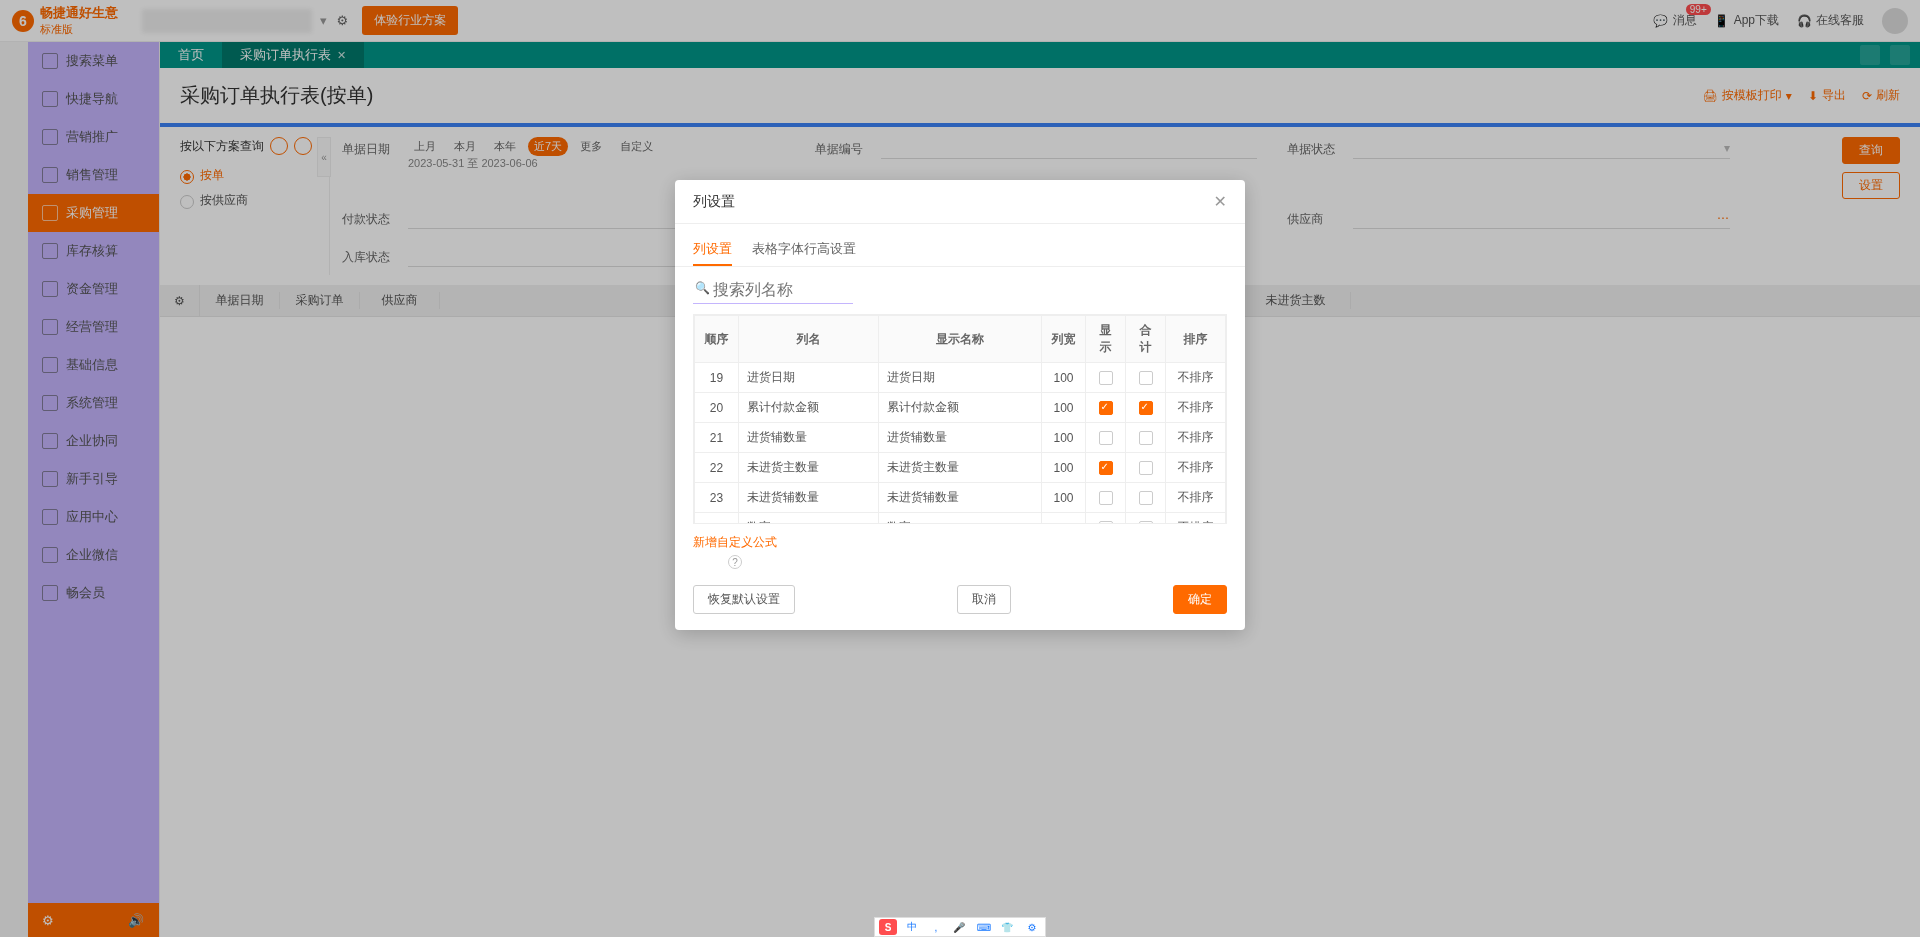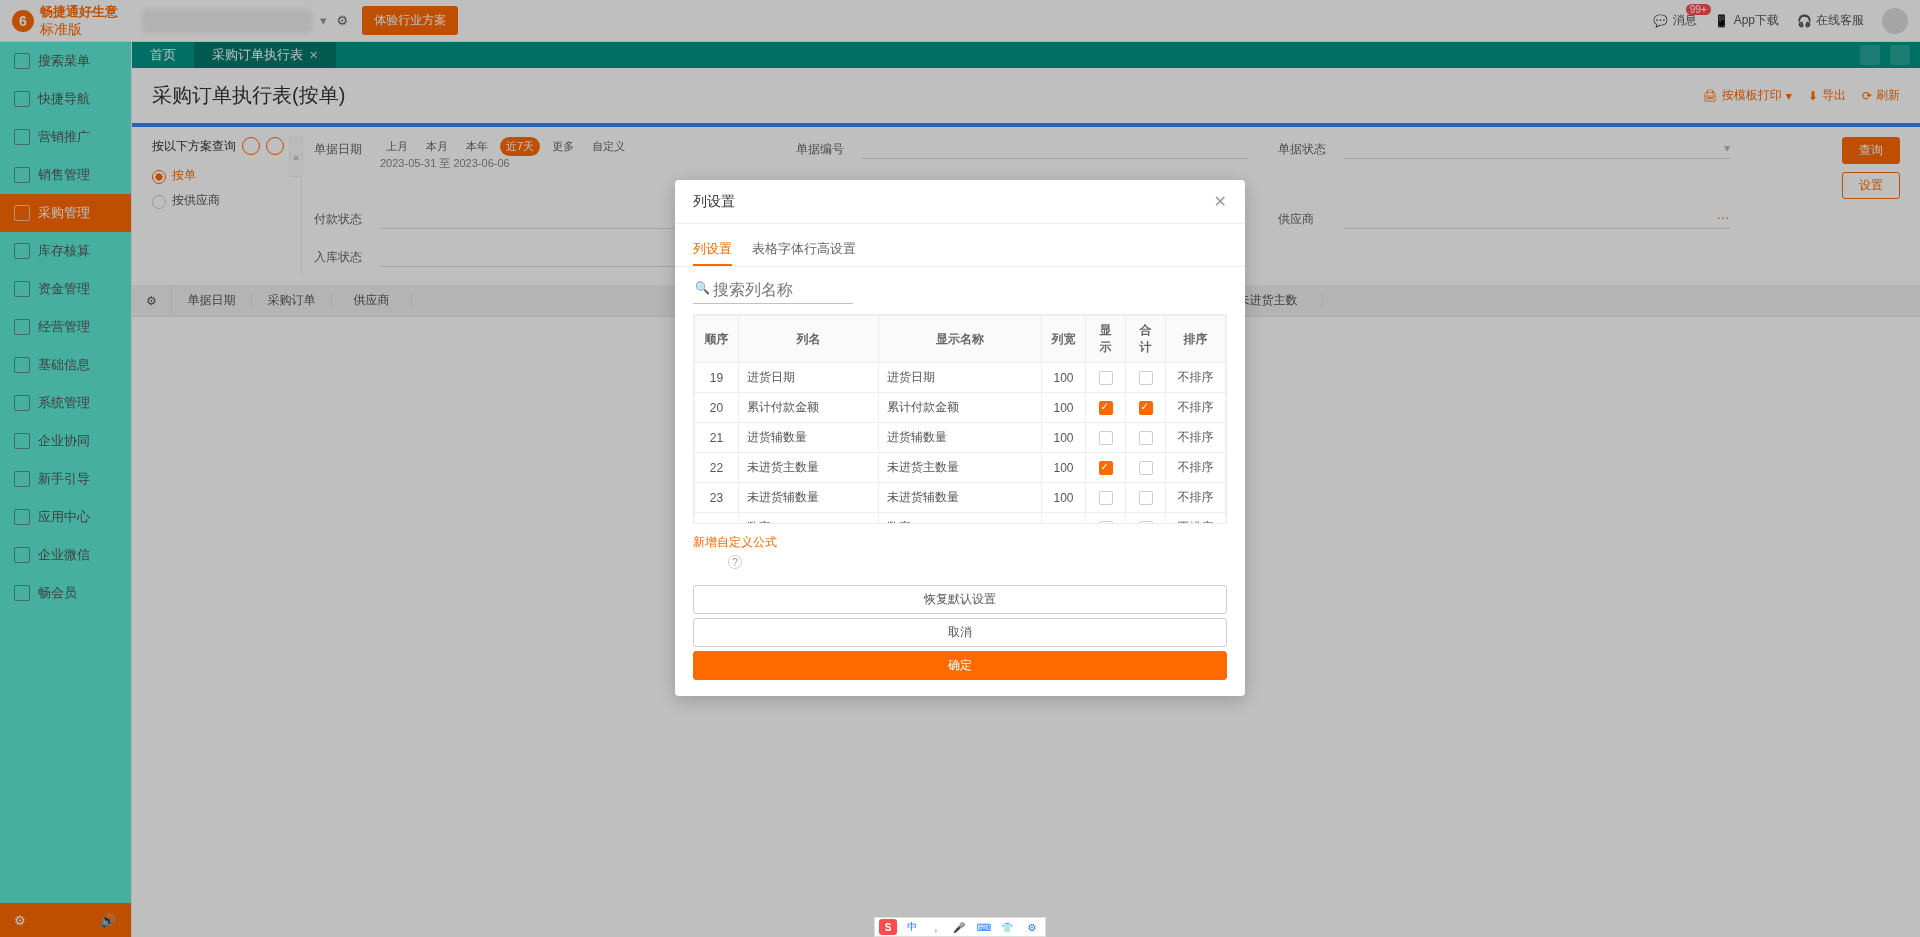--- a/index.html
+++ b/index.html
@@ -2,33 +2,33 @@
 <html><head>
 <meta charset="utf-8">
 <style>
 * { margin: 0; padding: 0; box-sizing: border-box; }
 body { font-family: "Microsoft YaHei", Arial, sans-serif; font-size: 13px; color: #333; background: #f5f5f5; overflow: hidden; }
 .app { display: flex; flex-direction: column; height: 100vh; }
 .topbar { height: 42px; background: #fff; display: flex; align-items: center; padding: 0 12px; border-bottom: 1px solid #eee; }
 .logo-area { display: flex; align-items: center; gap: 6px; width: 120px; }
 .logo-icon { width: 22px; height: 22px; background: #ff6a00; border-radius: 50%; display:flex; align-items:center; justify-content:center; color:#fff; font-weight:bold; font-size:14px;}
 .logo-text { font-size: 13px; color: #ff6a00; font-weight: bold; }
-.logo-sub { font-size: 14px; color: #ff6a00; }
+.logo-sub { font-size: 11px; color: #ff6a00; }
 .topbar .blurred { width: 170px; height: 24px; background: #eee; border-radius: 2px; margin-left: 10px; filter: blur(2px);}
 .topbar .caret { margin-left: 8px; color: #999; }
 .topbar .gear { margin-left: 10px; color: #666; }
 .topbar .orange-btn { margin-left: 14px; background: #ff6a00; color: #fff; border: none; padding: 6px 12px; border-radius: 3px; font-size: 12px; cursor: pointer;}
 .topbar .right { margin-left: auto; display: flex; align-items: center; gap: 18px; color: #555; font-size: 12px;}
 .topbar .right .item { display:flex; align-items:center; gap:4px; position:relative;}
 .badge { position:absolute; top:-8px; right:-14px; background:#ff4d4f; color:#fff; font-size:10px; padding:0 4px; border-radius:8px;}
 .avatar { width:26px; height:26px; border-radius:50%; background:#ddd;}
 
 .body-row { display:flex; flex:1; overflow:hidden;}
 
-.sidebar { width: 132px; background:#5eead4; border-right:1px solid #eee; display:flex; flex-direction:column; }
+.sidebar { width: 132px; background:#c4b5fd; border-right:1px solid #eee; display:flex; flex-direction:column;margin-left:28px; }
 .side-item { display:flex; align-items:center; gap:8px; padding: 10px 14px; color:#555; font-size:13px; cursor:pointer;}
 .side-item.active { background:#ff6a00; color:#fff;}
 .side-icon { width:16px; height:16px; display:inline-block; border:1px solid currentColor; border-radius:2px; opacity:.6;}
 .side-foot { margin-top:auto; height:34px; background:#ff6a00; display:flex; align-items:center; justify-content:space-between; padding:0 14px; color:#fff;}
 
 .main { flex:1; display:flex; flex-direction:column; background:#f0f2f5; position:relative;}
 
 .tabstrip { height:26px; background:#009688; display:flex; align-items:center; padding-left:0; color:#fff;}
 .tab { padding:0 18px; height:34px; display:flex; align-items:center; gap:6px; font-size:13px;}
 .tab.home { background:#009688;}
@@ -96,21 +96,21 @@
 .cols-scroll::-webkit-scrollbar-thumb { background:#ccc; border-radius:4px;}
 
 .chk { width:14px; height:14px; border:1px solid #ccc; display:inline-block; border-radius:2px; vertical-align:middle;}
 .chk.on { background:#ff6a00; border-color:#ff6a00; position:relative;}
 .chk.on::after { content:"✓"; color:#fff; font-size:10px; position:absolute; top:-1px; left:1px;}
 
 .modal-actions { padding:10px 18px 0; }
 .add-link { color:#ff6a00; font-size:12px; display:inline-flex; align-items:center; gap:4px; cursor:pointer;flex-direction:column;}
 .qmark { width:14px; height:14px; border:1px solid #ccc; border-radius:50%; display:inline-flex; align-items:center; justify-content:center; font-size:10px; color:#999;}
 
-.modal-foot { display:flex; justify-content:center; gap:4px; padding:16px 18px;flex-direction:column;}
+.modal-foot { display:flex; justify-content:space-between; gap:14px; padding:16px 18px;}
 .mbtn { padding:5px 14px; border-radius:3px; font-size:12px; cursor:pointer;}
 .mbtn-default { background:#fff; border:1px solid #ccc; color:#555;}
 .mbtn-primary { background:#ff6a00; border:1px solid #ff6a00; color:#fff;}
 
 .ime-bar { position:fixed; bottom:0; left:50%; transform:translateX(-50%); height:20px; display:flex; gap:6px; align-items:center; background:#fff; border:1px solid #ddd; padding:0 4px; z-index:70;}
 .ime-cell { width:18px; height:16px; font-size:10px; display:flex; align-items:center; justify-content:center; color:#1677ff;}
 .ime-cell.red { background:#ff4d4f; color:#fff; border-radius:3px; font-weight:bold;}
 </style>
 </head>
 <body>

